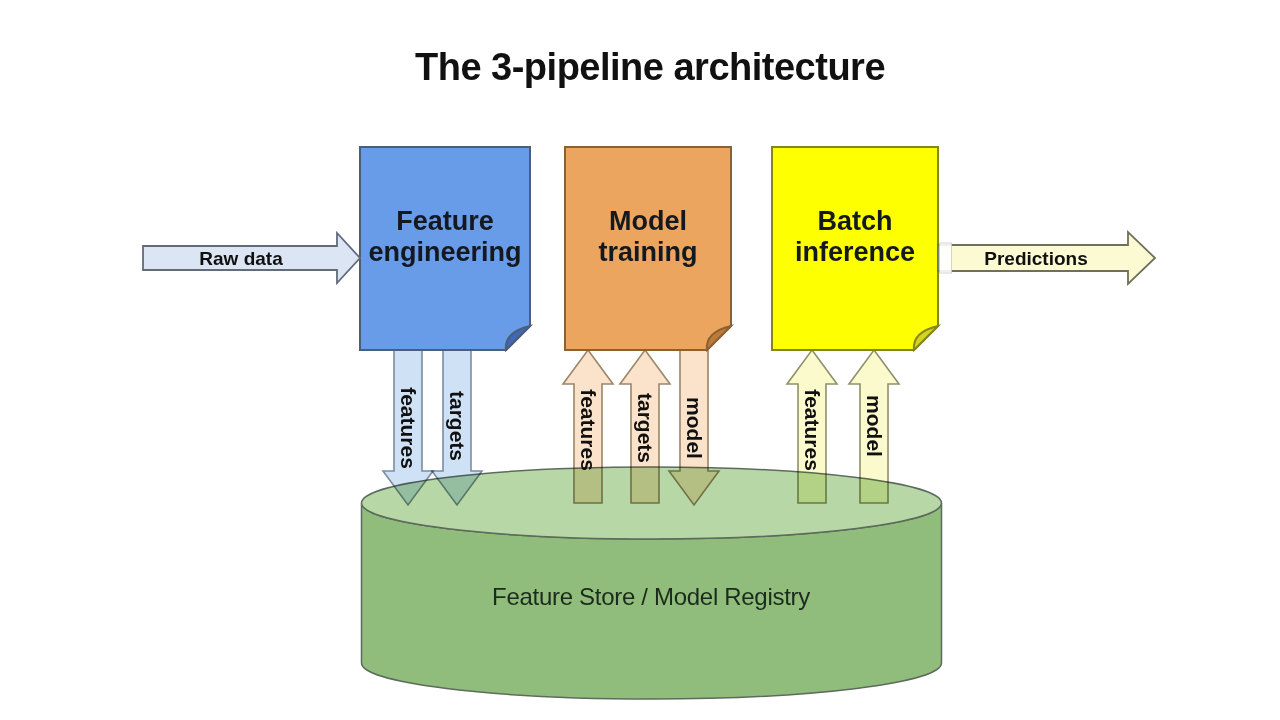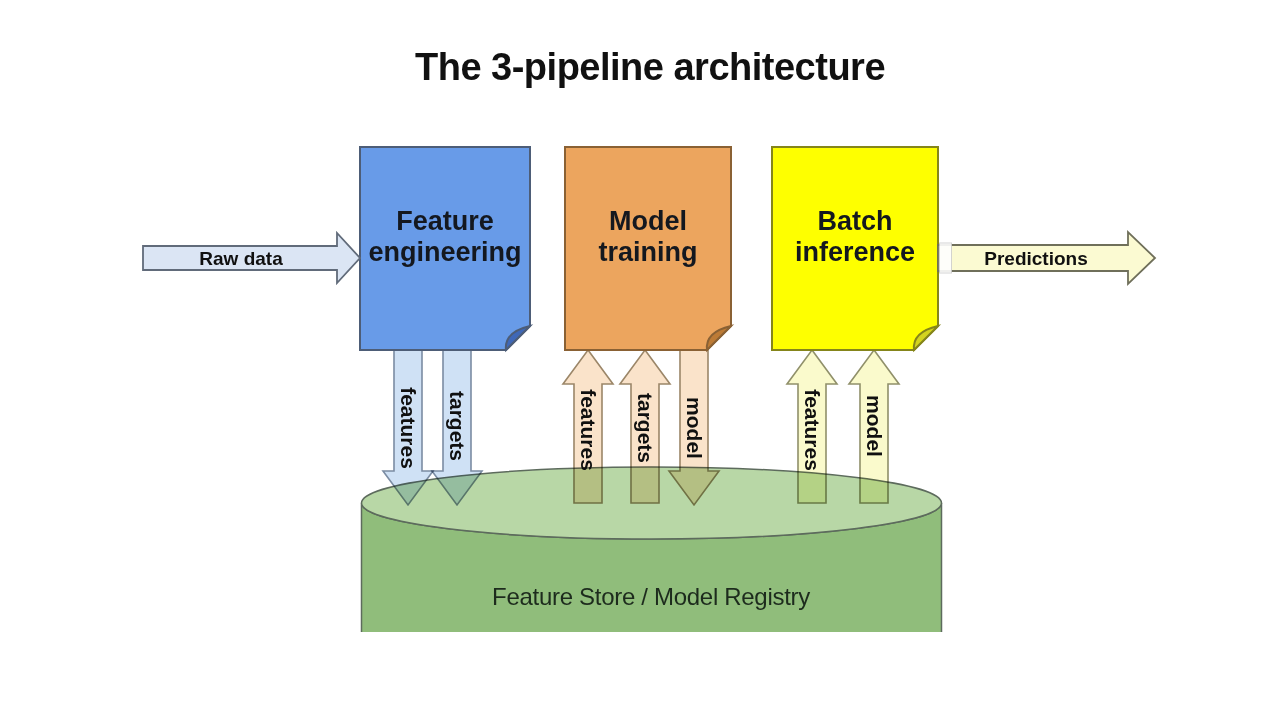--- a/index.html
+++ b/index.html
@@ -1,16 +1,16 @@
 <!DOCTYPE html>
 <html><head>
 <meta charset="utf-8">
 <style>
   html,body{margin:0;padding:0;background:#ffffff;}
-  .stage{position:relative;width:1280px;height:632px;background:#ffffff;overflow:hidden;}
+  .stage{position:relative;width:1280px;height:720px;background:#ffffff;overflow:hidden;}
   svg{display:block;isolation:isolate;}
   text{font-family:"Liberation Sans","DejaVu Sans",sans-serif;fill:#161616;}
   .title{font-size:38px;font-weight:bold;letter-spacing:-0.5px;fill:#111111;}
   .boxlabel{font-size:27px;font-weight:bold;fill:#14181f;}
   .vlabel{font-size:21px;font-weight:bold;fill:#101010;}
   .hlabel{font-size:19px;font-weight:bold;fill:#101010;}
   .storelabel{font-size:24px;font-weight:normal;letter-spacing:-0.3px;fill:#1d2b1d;}
   .blend{mix-blend-mode:multiply;}
 </style>
 </head>

